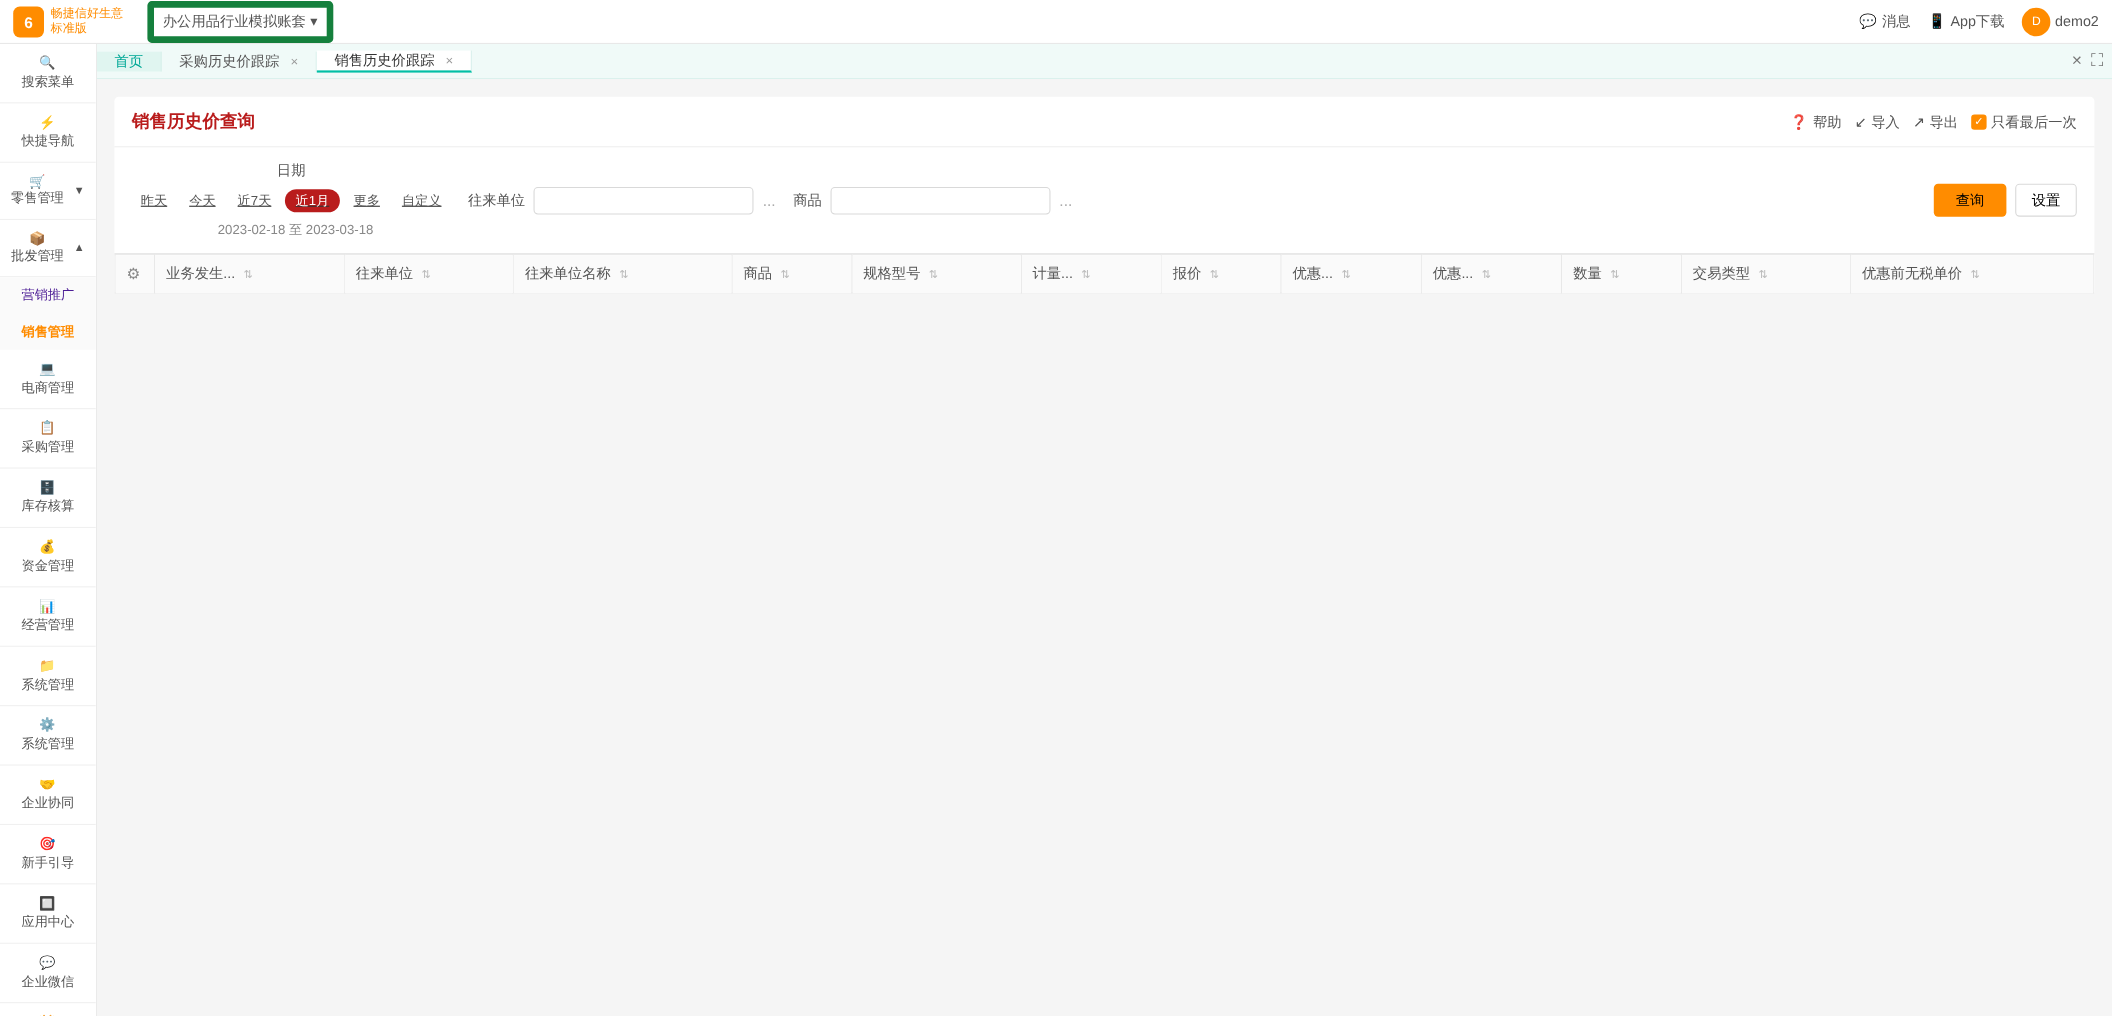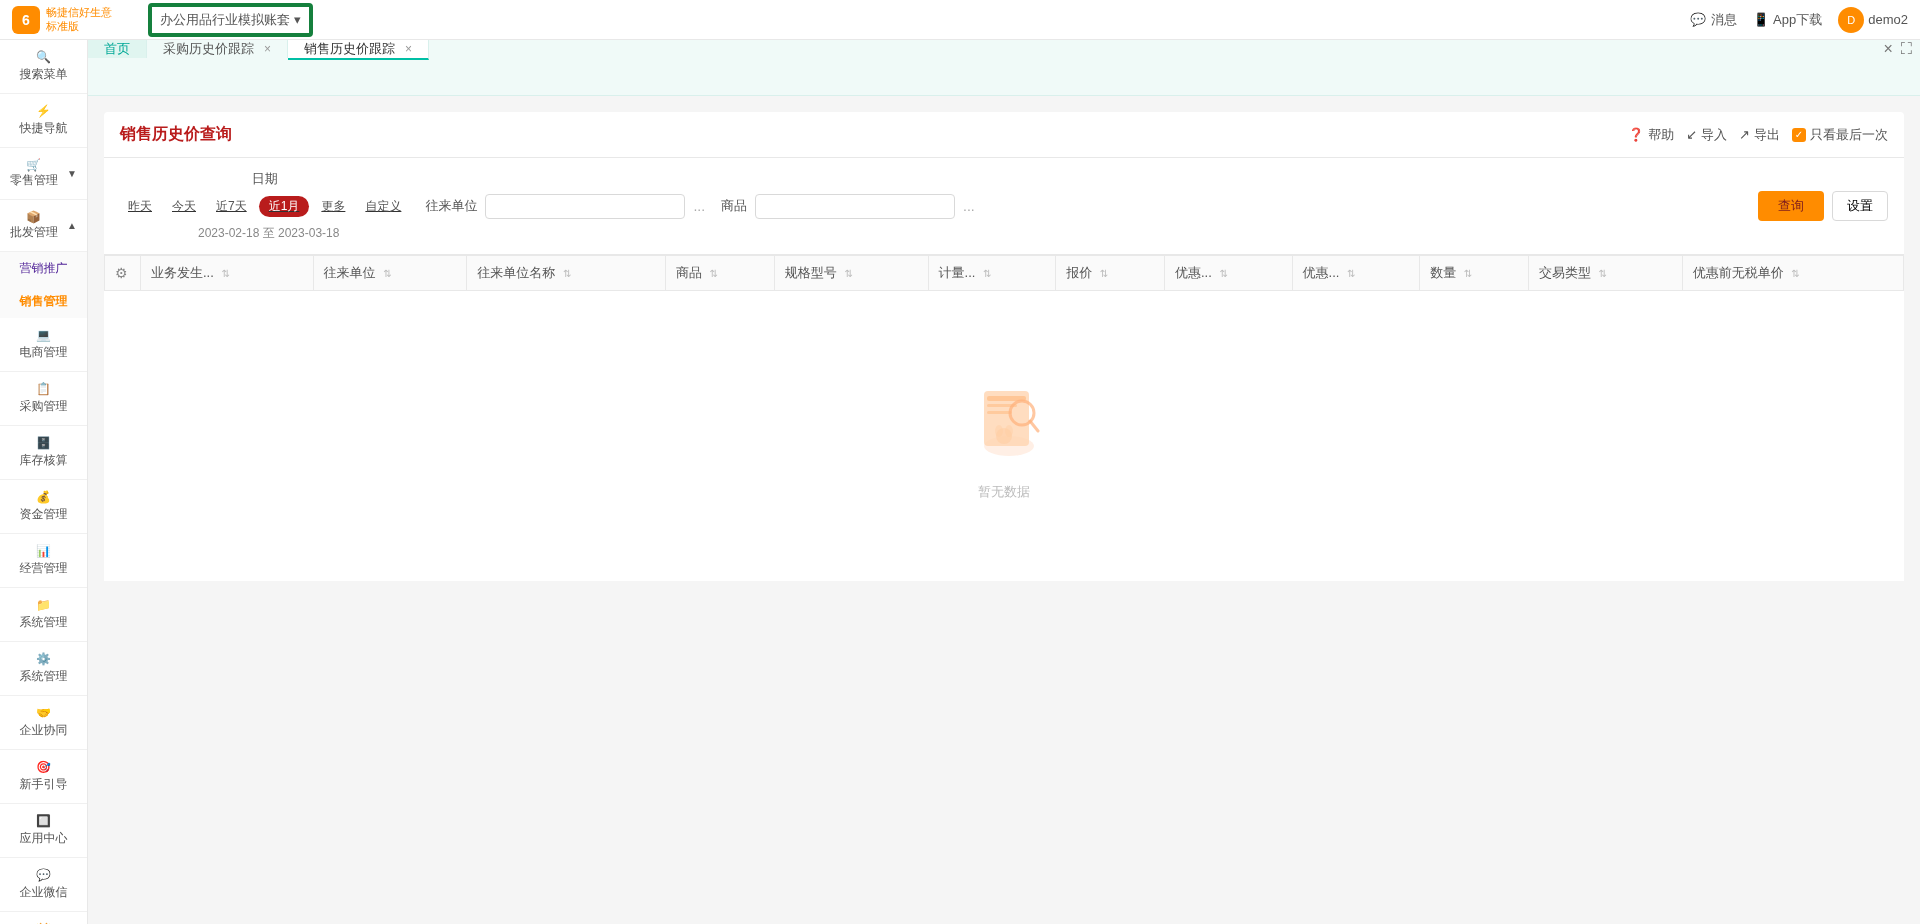--- a/index.html
+++ b/index.html
@@ -13,21 +13,21 @@
       display: flex;
       align-items: center;
       padding: 0 12px;
       justify-content: space-between;
       flex-shrink: 0;
     }
     .top-header-left { display: flex; align-items: center; gap: 8px; }
     .logo-area { display: flex; align-items: center; gap: 6px; }
     .logo-icon { width: 28px; height: 28px; background: #ff8c00; border-radius: 6px; display: flex; align-items: center; justify-content: center; color: white; font-size: 14px; font-weight: bold; }
     .logo-text { font-size: 11px; color: #ff8c00; line-height: 1.2; }
-    .dropdown-selector { display: flex; align-items: center; gap: 4px; font-size: 13px; color: #555; cursor: pointer; padding: 4px 8px; border: 4px solid #15803d; border-radius: 4px; margin-left: 28px; }
+    .dropdown-selector { display: flex; align-items: center; gap: 4px; font-size: 13px; color: #555; cursor: pointer; padding: 4px 8px; border: 6px solid #15803d; border-radius: 4px; margin-left: 14px; }
     .top-header-right { display: flex; align-items: center; gap: 16px; color: #555; font-size: 13px; }
     .top-right-item { display: flex; align-items: center; gap: 4px; cursor: pointer; }
     .avatar { width: 26px; height: 26px; border-radius: 50%; background: #ff8c00; display: flex; align-items: center; justify-content: center; color: white; font-size: 11px; }
 
     
     .main-layout { display: flex; flex: 1; overflow: hidden; }
 
     
     .sidebar { width: 88px; background: #fff; border-right: 1px solid #e8e8e8; display: flex; flex-direction: column; flex-shrink: 0; overflow-y: auto; }
     .sidebar-item { padding: 10px 4px; text-align: center; cursor: pointer; font-size: 12px; color: #555; border-bottom: 1px solid #f0f0f0; }
@@ -36,25 +36,25 @@
     .sidebar-section.has-arrow { justify-content: space-between; padding: 10px 10px; }
     .sidebar-sub { background: #fafafa; }
     .sidebar-sub-item { padding: 8px 8px; text-align: center; cursor: pointer; font-size: 12px; color: #4c1d95; }
     .sidebar-sub-item.active { color: #ff8c00; font-weight: bold; }
 
     
     .content-area { flex: 1; display: flex; flex-direction: column; overflow: hidden; }
 
     
     .tabs-bar {
-      height: 56px;
+      height: 32px;
       background: #f0faf8;
       border-bottom: 1px solid #d9f0ec;
       display: flex;
-      align-items: flex-start;
+      align-items: center;
       flex-shrink: 0;
     }
     .tab {
       display: flex;
       align-items: center;
       padding: 0 16px;
       gap: 6px;
       cursor: pointer;
       font-size: 13px;
       color: #555;
@@ -99,21 +99,21 @@
     }
     .filter-group { display: flex; align-items: center; gap: 8px; flex-direction: column; }
     .filter-label { color: #555; font-size: 13px; white-space: nowrap; }
     .filter-dates { display: flex; align-items: flex-end; gap: 4px; text-decoration: underline; }
     .date-btn { padding: 2px 8px; border: none; background: none; cursor: pointer; color: #555; font-size: 12px; border-radius: 3px; }
     .date-btn.active { background: #b91c1c; color: white; border-radius: 12px; padding: 2px 10px; }
     .date-range { font-size: 12px; color: #888; margin-left: 8px; }
     .filter-input-group { display: flex; align-items: center; gap: 8px; }
     .filter-input { border: 1px solid #d9d9d9; border-radius: 4px; padding: 4px 8px; font-size: 13px; width: 200px; color: #333; outline: none; }
     .filter-dots { color: #aaa; font-size: 14px; }
-    .query-btn { background: #ff8c00; color: #7f1d1d; border: none; border-radius: 4px; padding: 6px 20px; cursor: pointer; font-size: 13px; }
+    .query-btn { background: #ff8c00; color: #000000; border: none; border-radius: 4px; padding: 6px 20px; cursor: pointer; font-size: 13px; }
     .settings-btn { background: none; border: 1px solid #d9d9d9; color: #000000; border-radius: 4px; padding: 5px 14px; cursor: pointer; font-size: 13px; font-family: Liberation Serif, serif; }
     .filter-right { margin-left: auto; display: flex; gap: 8px; }
 
     
     .table-container { background: #fff; overflow: auto; }
     .data-table { width: 100%; border-collapse: collapse; font-size: 13px; }
     .data-table th {
       background: #fafafa;
       border: 1px solid #e8e8e8;
       padding: 8px 10px;
@@ -381,37 +381,17 @@
               <th>
                 <span>优惠前无税单价</span>
                 <span class="sort-arrows">⇅</span>
               </th>
             </tr>
           </thead>
           <tbody id="table-body">
           </tbody>
         </table>
 
-        <div class="empty-state">
-          <div class="empty-icon">
-            <svg viewBox="0 0 100 100" xmlns="http://www.w3.org/2000/svg">
-
-              <ellipse cx="55" cy="75" rx="25" ry="10" fill="#ffe0cc" opacity="0.5"></ellipse>
-              <rect x="30" y="20" width="45" height="55" rx="4" fill="#ffd5b0" opacity="0.8"></rect>
-              <rect x="33" y="25" width="39" height="5" rx="2" fill="#ffb87a" opacity="0.6"></rect>
-              <rect x="33" y="33" width="30" height="3" rx="1.5" fill="#ffb87a" opacity="0.5"></rect>
-              <rect x="33" y="40" width="25" height="3" rx="1.5" fill="#ffb87a" opacity="0.5"></rect>
-
-              <circle cx="68" cy="42" r="12" fill="none" stroke="#ffb07a" stroke-width="3" opacity="0.7"></circle>
-              <line x1="76" y1="50" x2="84" y2="60" stroke="#ffb07a" stroke-width="3" stroke-linecap="round" opacity="0.7"></line>
-
-              <circle cx="50" cy="65" r="8" fill="#ffcca0" opacity="0.5"></circle>
-              <ellipse cx="45" cy="60" rx="4" ry="6" fill="#ffcca0" opacity="0.4"></ellipse>
-              <ellipse cx="55" cy="60" rx="4" ry="6" fill="#ffcca0" opacity="0.4"></ellipse>
-            </svg>
-          </div>
-          <div class="empty-text">暂无数据</div>
-        </div>
       </div>
 
     </div>
   </div>
 </div>
 
 </body></html>

